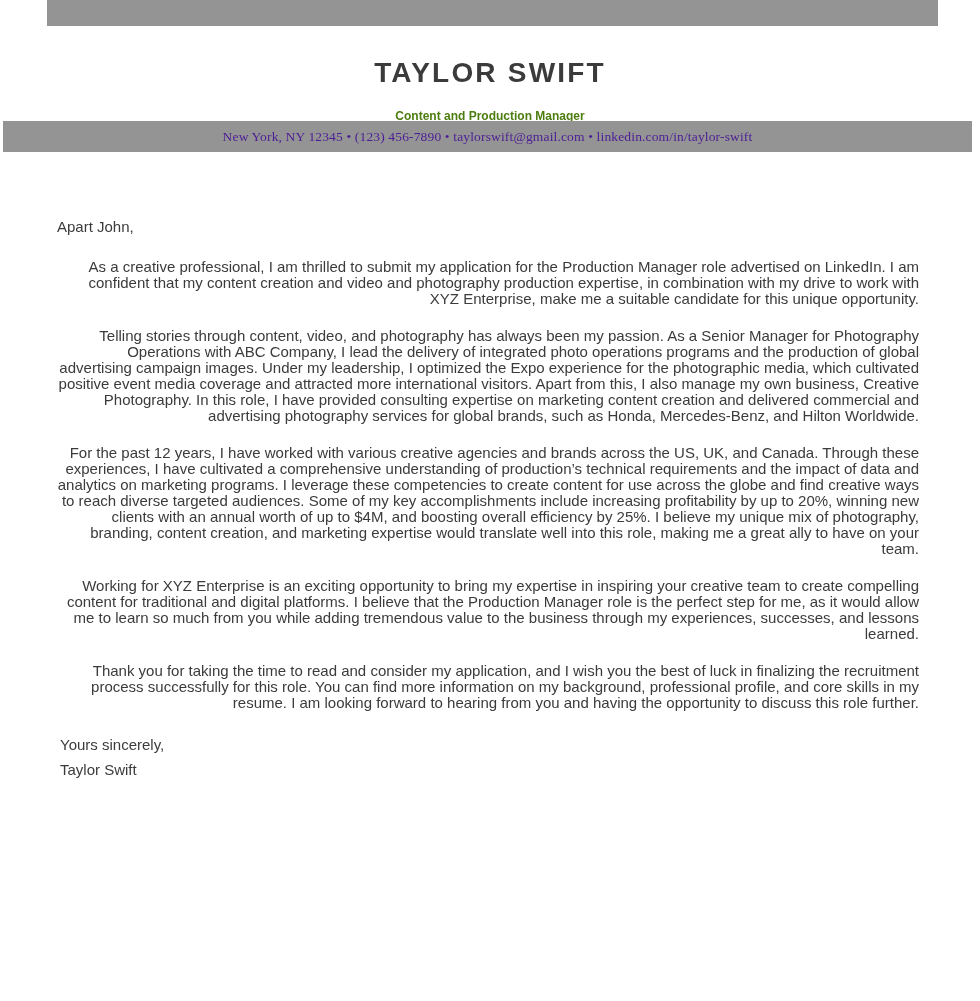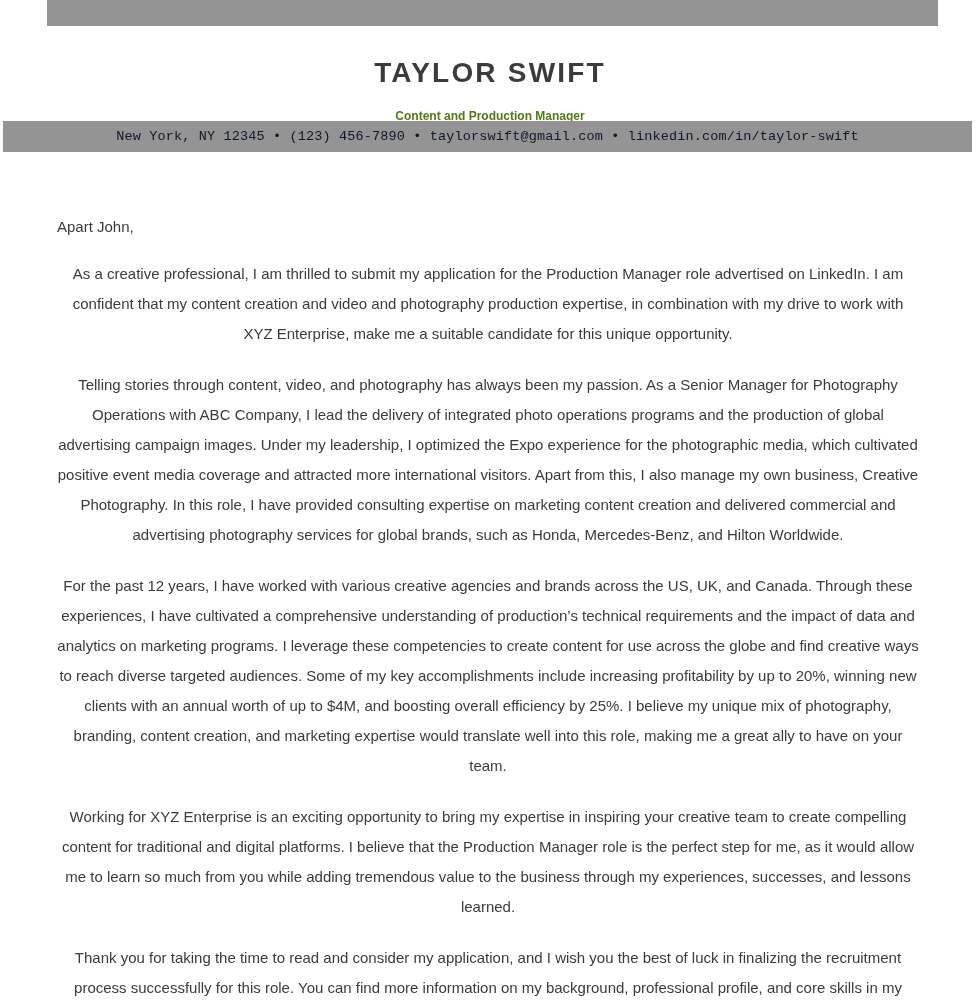--- a/index.html
+++ b/index.html
@@ -67,24 +67,24 @@
     width: 969px;
     height: 31px;
     background: #949494;
     display: flex;
     align-items: center;
     justify-content: center;
   }
 
   .contact-line {
     font-size: 13.5px;
-    color: #0f172a;
+    color: #4c1d95;
     letter-spacing: 0.15px;
     white-space: nowrap;
-    font-family: Liberation Mono, monospace;
+    font-family: Liberation Serif, serif;
   }
 
   
   .letter-body {
     position: absolute;
     left: 57px;
     top: 216px;
     width: 862px;
   }
 
@@ -92,23 +92,23 @@
     font-size: 15px;
     color: #3b3b3b;
     line-height: 22px;
     margin: 0 0 21px 0;
     font-family: "Liberation Sans", sans-serif;
   }
 
   .letter-paragraph {
     font-size: 15px;
     color: #3b3b3b;
-    line-height: 30px;
+    line-height: 16px;
     margin: 0 0 21px 0;
-    text-align: center;
+    text-align: right;
     font-family: "Liberation Sans", sans-serif;
   }
 
   .signoff-block {
     margin-top: 23px;
   }
 
   .signoff-line {
     font-size: 15px;
     color: #3b3b3b;

